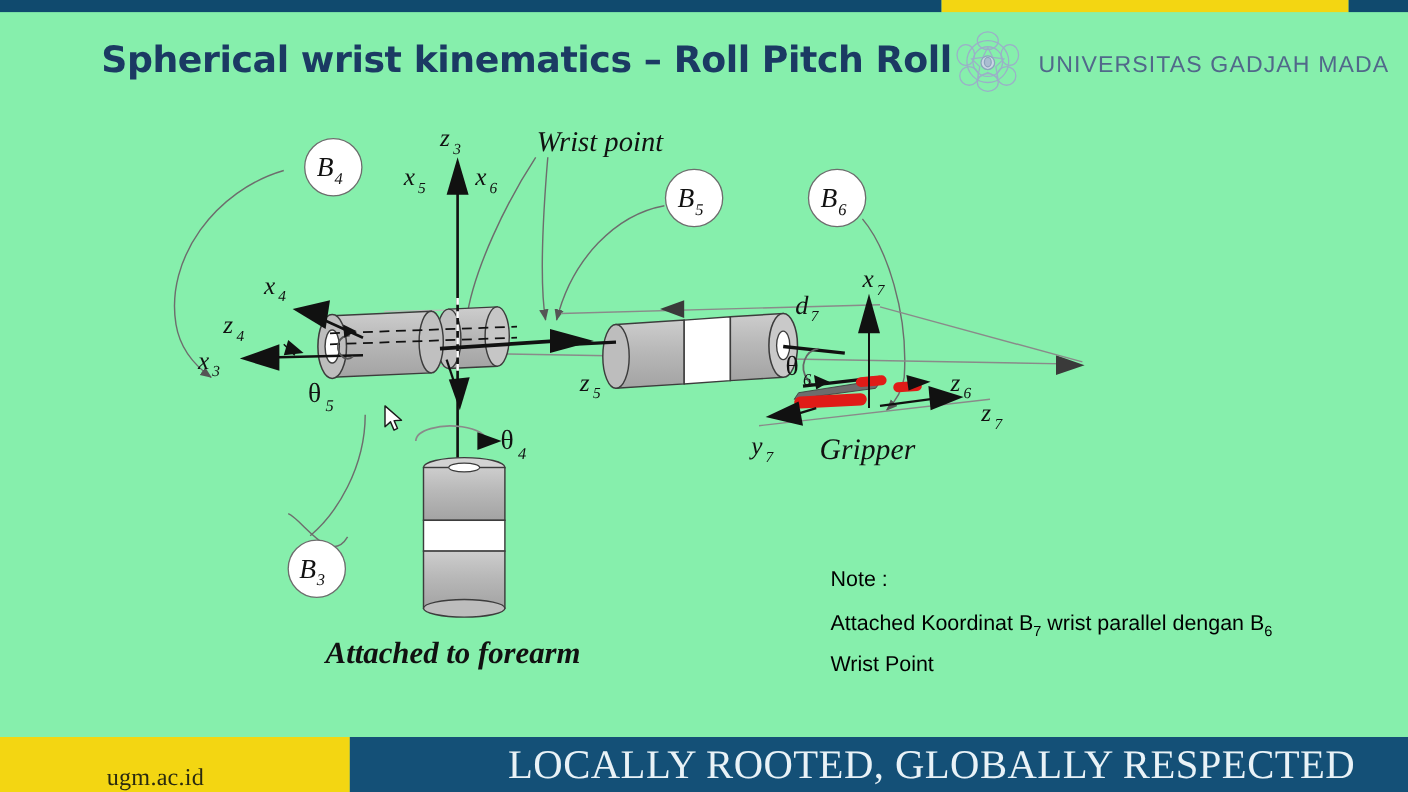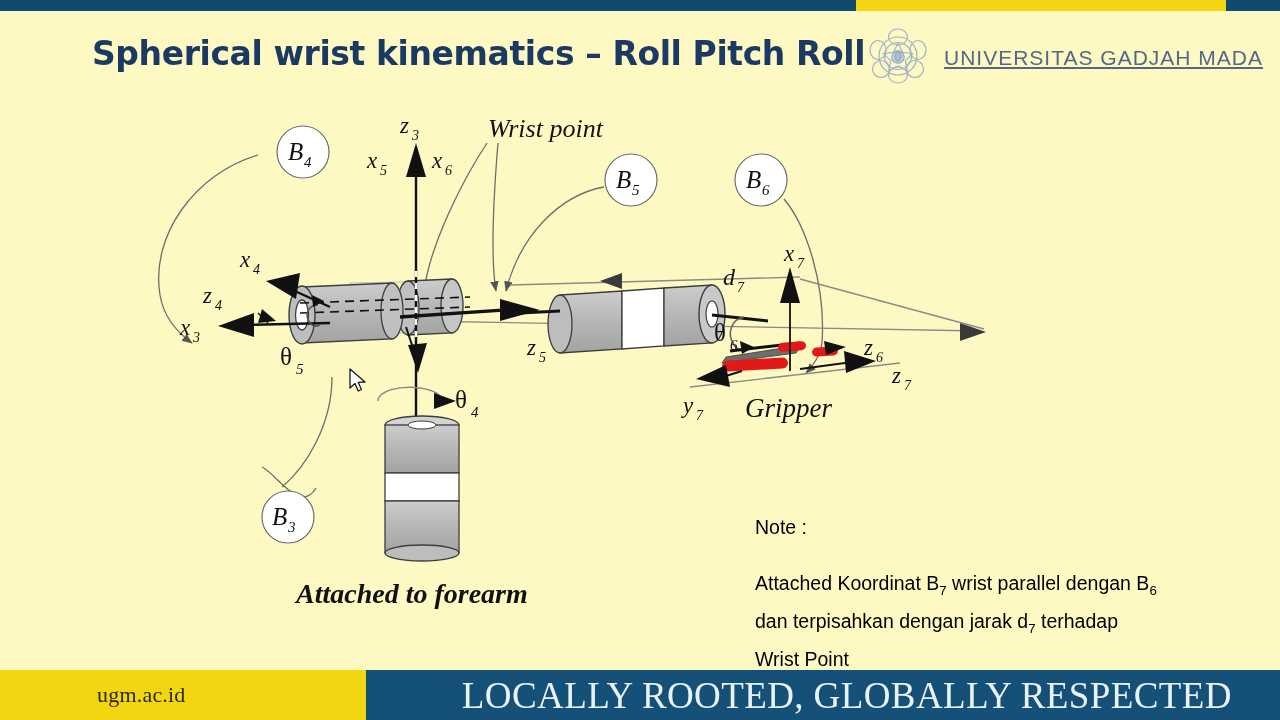--- a/index.html
+++ b/index.html
@@ -11,21 +11,21 @@
   body {
     width: 1280px;
     height: 720px;
     overflow: hidden;
     font-family: "Liberation Sans", sans-serif;
     position: relative;
   }
   #slide {
     position: absolute;
     inset: 0;
-    background: #fef9c3;
+    background: #86efac;
   }
 
   
   .topbar {
     position: absolute;
     top: 0; left: 0;
     width: 1280px;
     height: 11px;
     display: flex;
   }
@@ -52,21 +52,20 @@
     display: flex;
     align-items: center;
     gap: 14px;
   }
   .brand-name {
     font-family: "Liberation Sans", sans-serif;
     font-size: 21px;
     letter-spacing: 1.0px;
     color: #51688a;
     white-space: nowrap;
-    text-decoration: underline;
   }
 
   
   #figure {
     position: absolute;
     left: 0;
     top: 95px;
     width: 1010px;
     height: 520px;
   }
@@ -76,38 +75,38 @@
   .note {
     position: absolute;
     left: 755px;
     top: 512px;
     width: 470px;
     color: #000;
     font-family: "Liberation Sans", sans-serif;
     font-size: 19.5px;
     line-height: 30px;
   }
-  .note .note-head { margin-bottom: 26px; }
+  .note .note-head { margin-bottom: 10px; }
   .note .note-body { }
   .note sub { font-size: 0.68em; }
 
   
   .bottombar {
     position: absolute;
     left: 0;
     bottom: 0;
     width: 1280px;
     height: 50px;
     display: flex;
   }
   .bottombar .bb-yellow {
-    width: 366px;
+    width: 318px;
     background: #f3d612;
     display: flex;
-    align-items: center;
+    align-items: flex-end;
   }
   .bottombar .bb-yellow span {
     margin-left: 97px;
     font-family: "Liberation Serif", serif;
     font-size: 22px;
     color: #2a2a10;
     letter-spacing: 0.2px;
   }
   .bottombar .bb-navy {
     flex: 1;
@@ -397,21 +396,20 @@
       <text x="745" y="322" font-family="Liberation Serif, serif" font-style="italic" font-size="27" fill="#111">Gripper</text>
 
       <text x="296" y="508" font-family="Liberation Serif, serif" font-style="italic" font-weight="bold" font-size="28" fill="#111">Attached to forearm</text>
     </svg>
   </div>
 
   <div class="note">
     <div class="note-head">Note :</div>
     <div class="note-body">
       <div><span>Attached Koordinat B</span><sub>7</sub><span> wrist parallel dengan B</span><sub>6</sub></div>
-      <div><span>dan terpisahkan dengan jarak d</span><sub>7</sub><span> terhadap</span></div>
       <div>Wrist Point</div>
     </div>
   </div>
 
   <div class="bottombar">
     <div class="bb-yellow">
       <span>ugm.ac.id</span>
     </div>
     <div class="bb-navy">
       <span>LOCALLY ROOTED, GLOBALLY RESPECTED</span>

